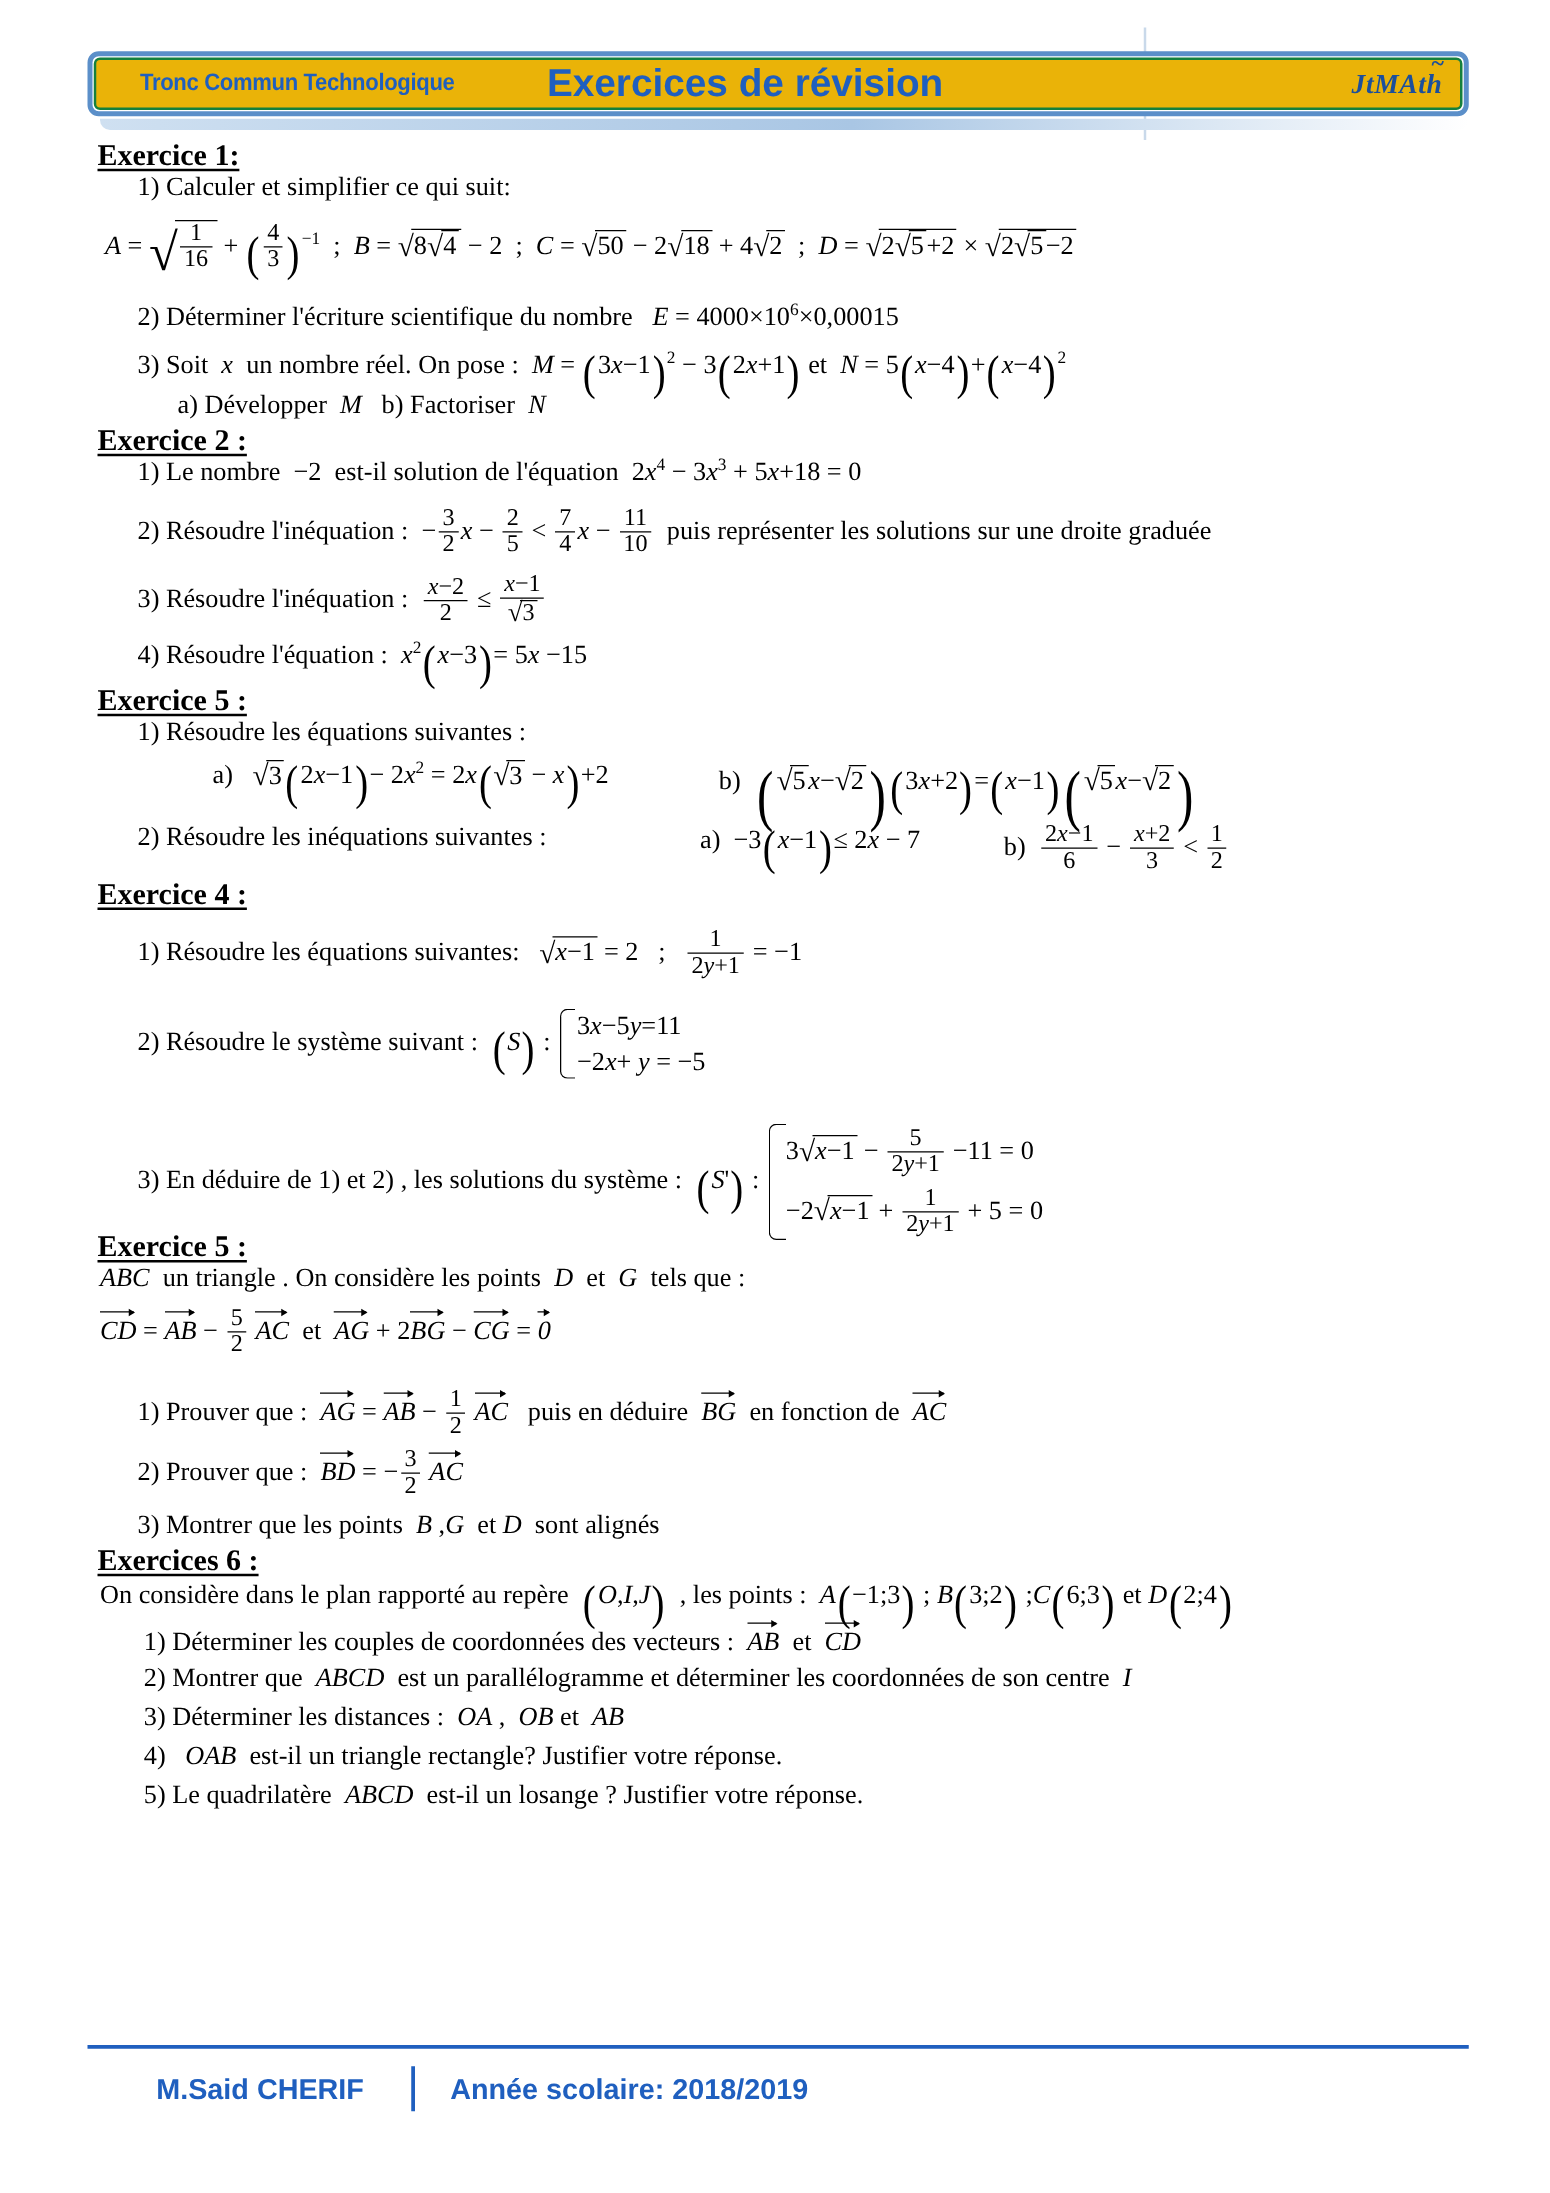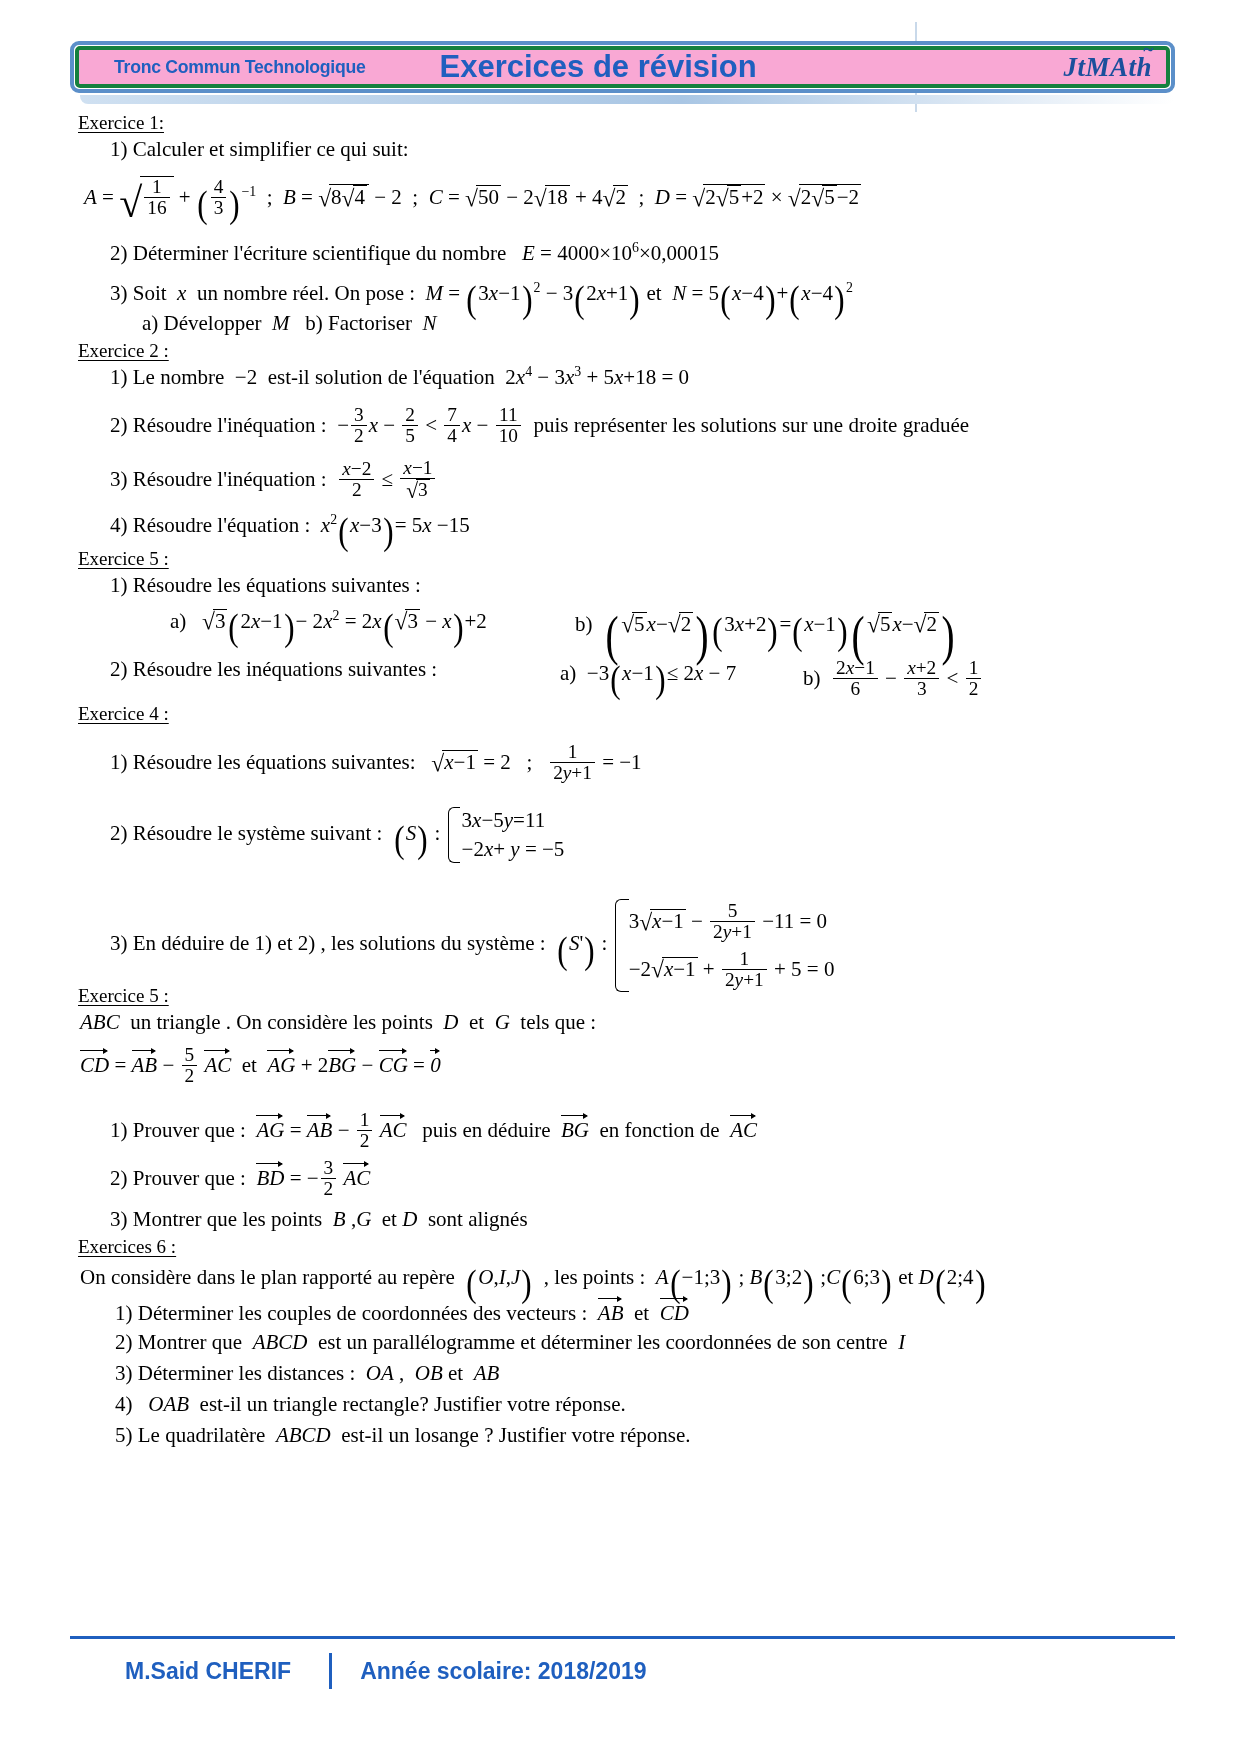--- a/index.html
+++ b/index.html
@@ -25,23 +25,23 @@
   .header-outer {
     position: absolute; inset: 0;
     border: 4px solid #5b8fc9;
     border-radius: 9px;
     background: #ffffff;
     box-sizing: border-box;
   }
   .header-inner {
     position: absolute;
     left: 5px; top: 5px; right: 5px; bottom: 5px;
-    border: 4px solid #15803d;
+    border: 2px solid #15803d;
     border-radius: 5px;
-    background: #f9a8d4;
+    background: #eab308;
     box-sizing: border-box;
     display: flex;
     align-items: center;
   }
   .header-shadow {
     position: absolute;
     left: 10px; top: 54px;
     width: 1095px; height: 9px;
     background: linear-gradient(90deg, #cfe0f1 0%, #a9c6e4 55%, #ffffff 100%);
     border-radius: 0 0 8px 8px;
@@ -65,21 +65,21 @@
     margin-left: 55px;
     white-space: nowrap;
   }
   .hdr-logo {
     position: absolute;
     right: 14px; top: 50%;
     transform: translateY(-50%);
     font-family: "Liberation Serif", serif;
     font-style: italic;
     font-weight: bold;
-    font-size: 27px;
+    font-size: 22px;
     color: #1b4f9c;
     letter-spacing: 0.5px;
     white-space: nowrap;
   }
   .hdr-logo .tilde { position: relative; }
   .hdr-logo .tilde::after {
     content: "~";
     position: absolute; right: -2px; top: -13px;
     font-size: 19px;
   }
@@ -87,22 +87,22 @@
     position: absolute;
     left: 915px; top: 22px;
     width: 2px; height: 90px;
     background: #c9d9ea;
   }
 
   
   .ex-title {
     position: absolute;
     font-family: "Liberation Serif", serif;
-    font-weight: normal;
-    font-size: 19px;
+    font-weight: bold;
+    font-size: 24px;
     text-decoration: underline;
     text-underline-offset: 3px;
     white-space: nowrap;
   }
   .line {
     position: absolute;
     font-family: "Liberation Serif", serif;
     font-size: 21px;
     white-space: nowrap;
     line-height: 1.1;

